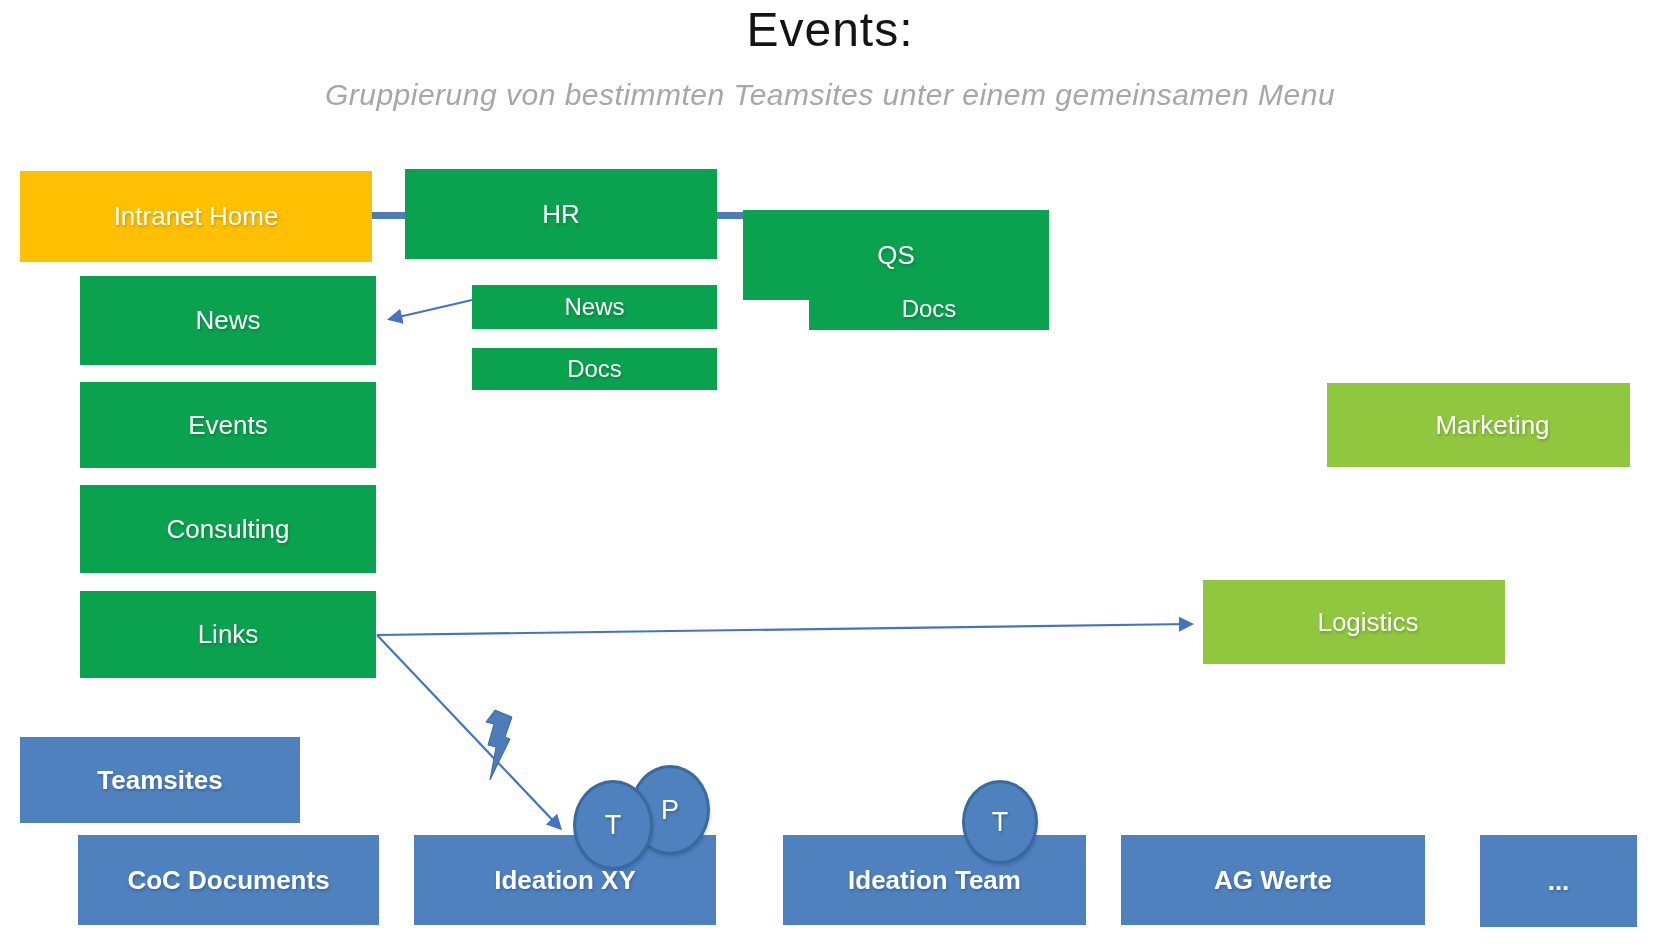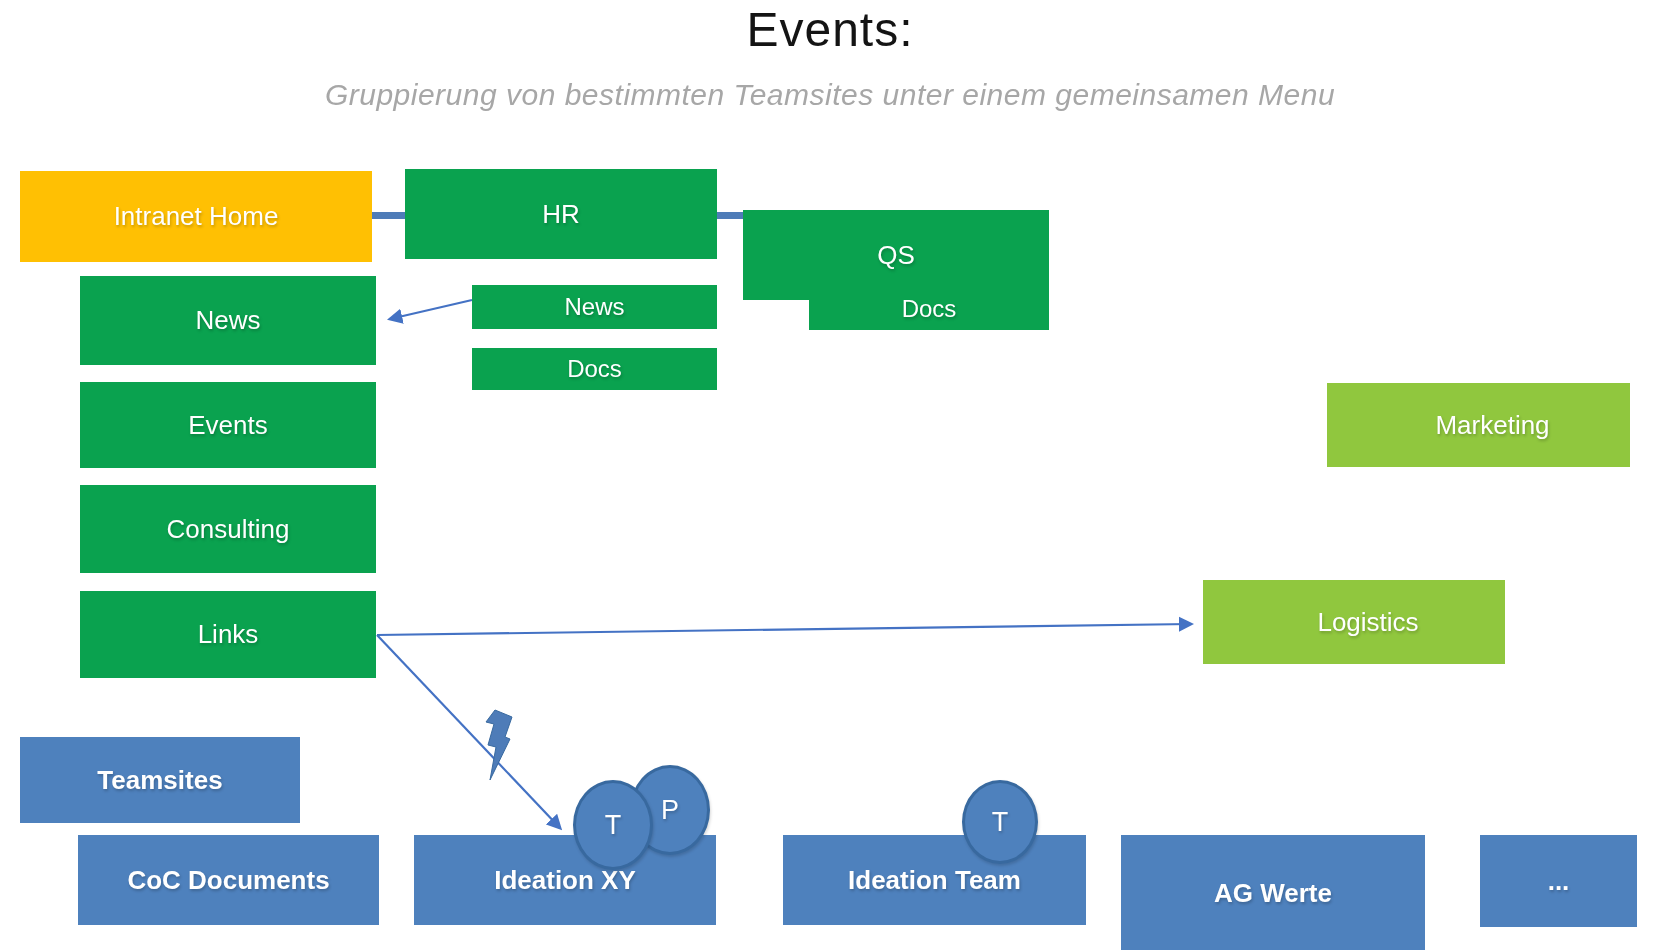--- a/index.html
+++ b/index.html
@@ -108,21 +108,21 @@
   </div>
   <div class="node blue" style="left:78px;top:835px;width:301px;height:90px;">
     <span>CoC Documents</span>
   </div>
   <div class="node blue" style="left:414px;top:835px;width:302px;height:90px;">
     <span>Ideation XY</span>
   </div>
   <div class="node blue" style="left:773px;top:835px;width:303px;height:90px;margin-left:10px;">
     <span>Ideation Team</span>
   </div>
-  <div class="node blue" style="left:1121px;top:835px;width:304px;height:116px;">
+  <div class="node blue" style="left:1121px;top:835px;width:304px;height:90px;">
     <span>AG Werte</span>
   </div>
   <div class="node blue" style="left:1480px;top:835px;width:157px;height:92px;">
     <span>...</span>
   </div>
 
   <div class="badge" style="left:630px;top:765px;width:80px;height:90px;z-index:18;">
     <span>P</span>
   </div>
   <div class="badge" style="left:573px;top:780px;width:80px;height:90px;z-index:19;">

